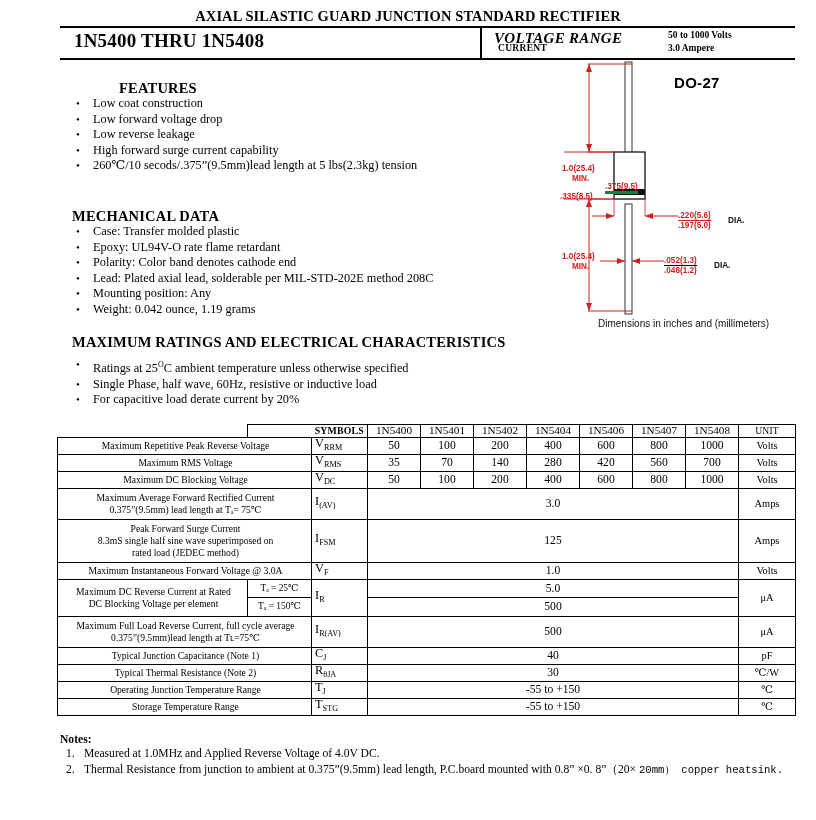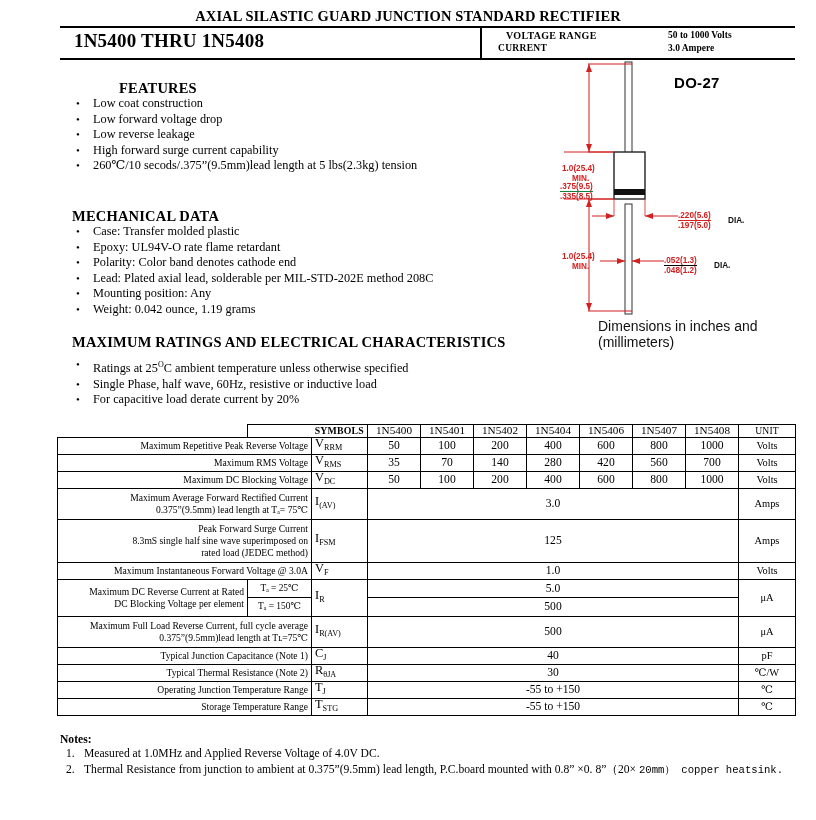--- a/index.html
+++ b/index.html
@@ -21,21 +21,21 @@
     border-top:2.5px solid #000;border-bottom:2.5px solid #000;
   }
   .hdr-left{
     position:absolute;left:14px;top:2px;font-size:19px;font-weight:bold;
     letter-spacing:.2px;
   }
   .hdr-div{
     position:absolute;left:420px;top:-2px;width:0;height:34px;
     border-left:2px solid #000;
   }
-  .hdr-r1{position:absolute;left:446px;top:2px;font-size:10px;font-weight:bold;letter-spacing:.3px;}
+  .hdr-r1{position:absolute;left:434px;top:2px;font-size:15px;font-weight:bold;letter-spacing:.3px;font-style:italic;}
   .hdr-r2{position:absolute;left:438px;top:15px;font-size:9.5px;font-weight:bold;letter-spacing:.3px;}
   .hdr-v1{position:absolute;left:608px;top:2px;font-size:9.5px;font-weight:bold;}
   .hdr-v2{position:absolute;left:608px;top:15px;font-size:9.5px;font-weight:bold;}
 
   
   .sec-head{position:absolute;font-size:14.5px;font-weight:bold;letter-spacing:.2px;}
   .blk{position:absolute;}
   .blk ul{margin:0;padding:0;list-style:none;}
   .blk li{
     position:relative;padding-left:33px;font-size:12.3px;line-height:15.6px;
@@ -44,36 +44,36 @@
   .blk li .bul{
     position:absolute;left:16px;top:0;font-size:11px;line-height:15.6px;
   }
   .sup{font-size:8px;vertical-align:super;}
 
   
   .diagram{position:absolute;left:556px;top:56px;width:240px;height:282px;}
   .pkg-name{position:absolute;left:118px;top:18px;font-family:"Liberation Sans","DejaVu Sans",sans-serif;
     font-size:15px;font-weight:bold;letter-spacing:.3px;}
   .dim-cap{position:absolute;left:2px;top:262px;font-family:"Liberation Sans","DejaVu Sans",sans-serif;
-    font-size:14px;color:#111;padding-left:40px;}
+    font-size:10px;color:#111;padding-left:40px;}
   .dlbl{position:absolute;font-family:"Liberation Sans","DejaVu Sans",sans-serif;
     font-size:8.2px;color:#d21f1f;font-weight:bold;line-height:9.6px;white-space:nowrap;}
   .dlbl.bk{color:#111;}
 
   
   .tbl{
     position:absolute;left:57px;top:424px;width:738px;
     border-collapse:collapse;table-layout:fixed;
     font-family:"Liberation Serif","DejaVu Serif",serif;
   }
   .tbl td,.tbl th{
     border:1px solid #000;padding:0 3px;font-weight:normal;
     font-size:9.6px;line-height:11.6px;vertical-align:middle;
   }
-  .tbl .lbl{text-align:right;padding-left:5px;}
+  .tbl .lbl{text-align:center;padding-left:5px;}
   .tbl .ctr{text-align:right;font-weight:bold;}
   .tbl .sym{text-align:left;font-size:12.4px;}
   .tbl .sym .sb{font-size:8.2px;vertical-align:sub;}
   .tbl .hd{text-align:center;font-size:11.2px;}
   .tbl .hd.small{font-size:9.6px;letter-spacing:.2px;}
   .tbl .val{text-align:center;font-size:11.6px;}
   .tbl .unit{text-align:center;font-size:10.4px;}
   .tbl .cond{text-align:center;font-size:9.4px;white-space:nowrap;}
   .tbl .lbl .l2{display:block;}
 
@@ -175,21 +175,21 @@
     </svg>
 
     <div class="dlbl" style="left:6px;top:108px;">
       <span>1.0(25.4)</span><br>
       <span style="margin-left:10px;">MIN.</span>
     </div>
 
     
 
     <div class="dlbl" style="left:4px;top:126px;">
-      <span style="border-bottom:1px solid #15803d;">.375(9.5)</span><br>
+      <span style="border-bottom:3px solid #15803d;margin-left:45px;">.375(9.5)</span><br>
       <span>.335(8.5)</span>
     </div>
 
     <div class="dlbl" style="left:122px;top:155px;">
       <span style="border-bottom:1px solid #d21f1f;">.220(5.6)</span><br>
       <span>.197(5.0)</span>
     </div>
     <div class="dlbl bk" style="left:172px;top:160px;">DIA.</div>
 
     <div class="dlbl" style="left:6px;top:196px;">

